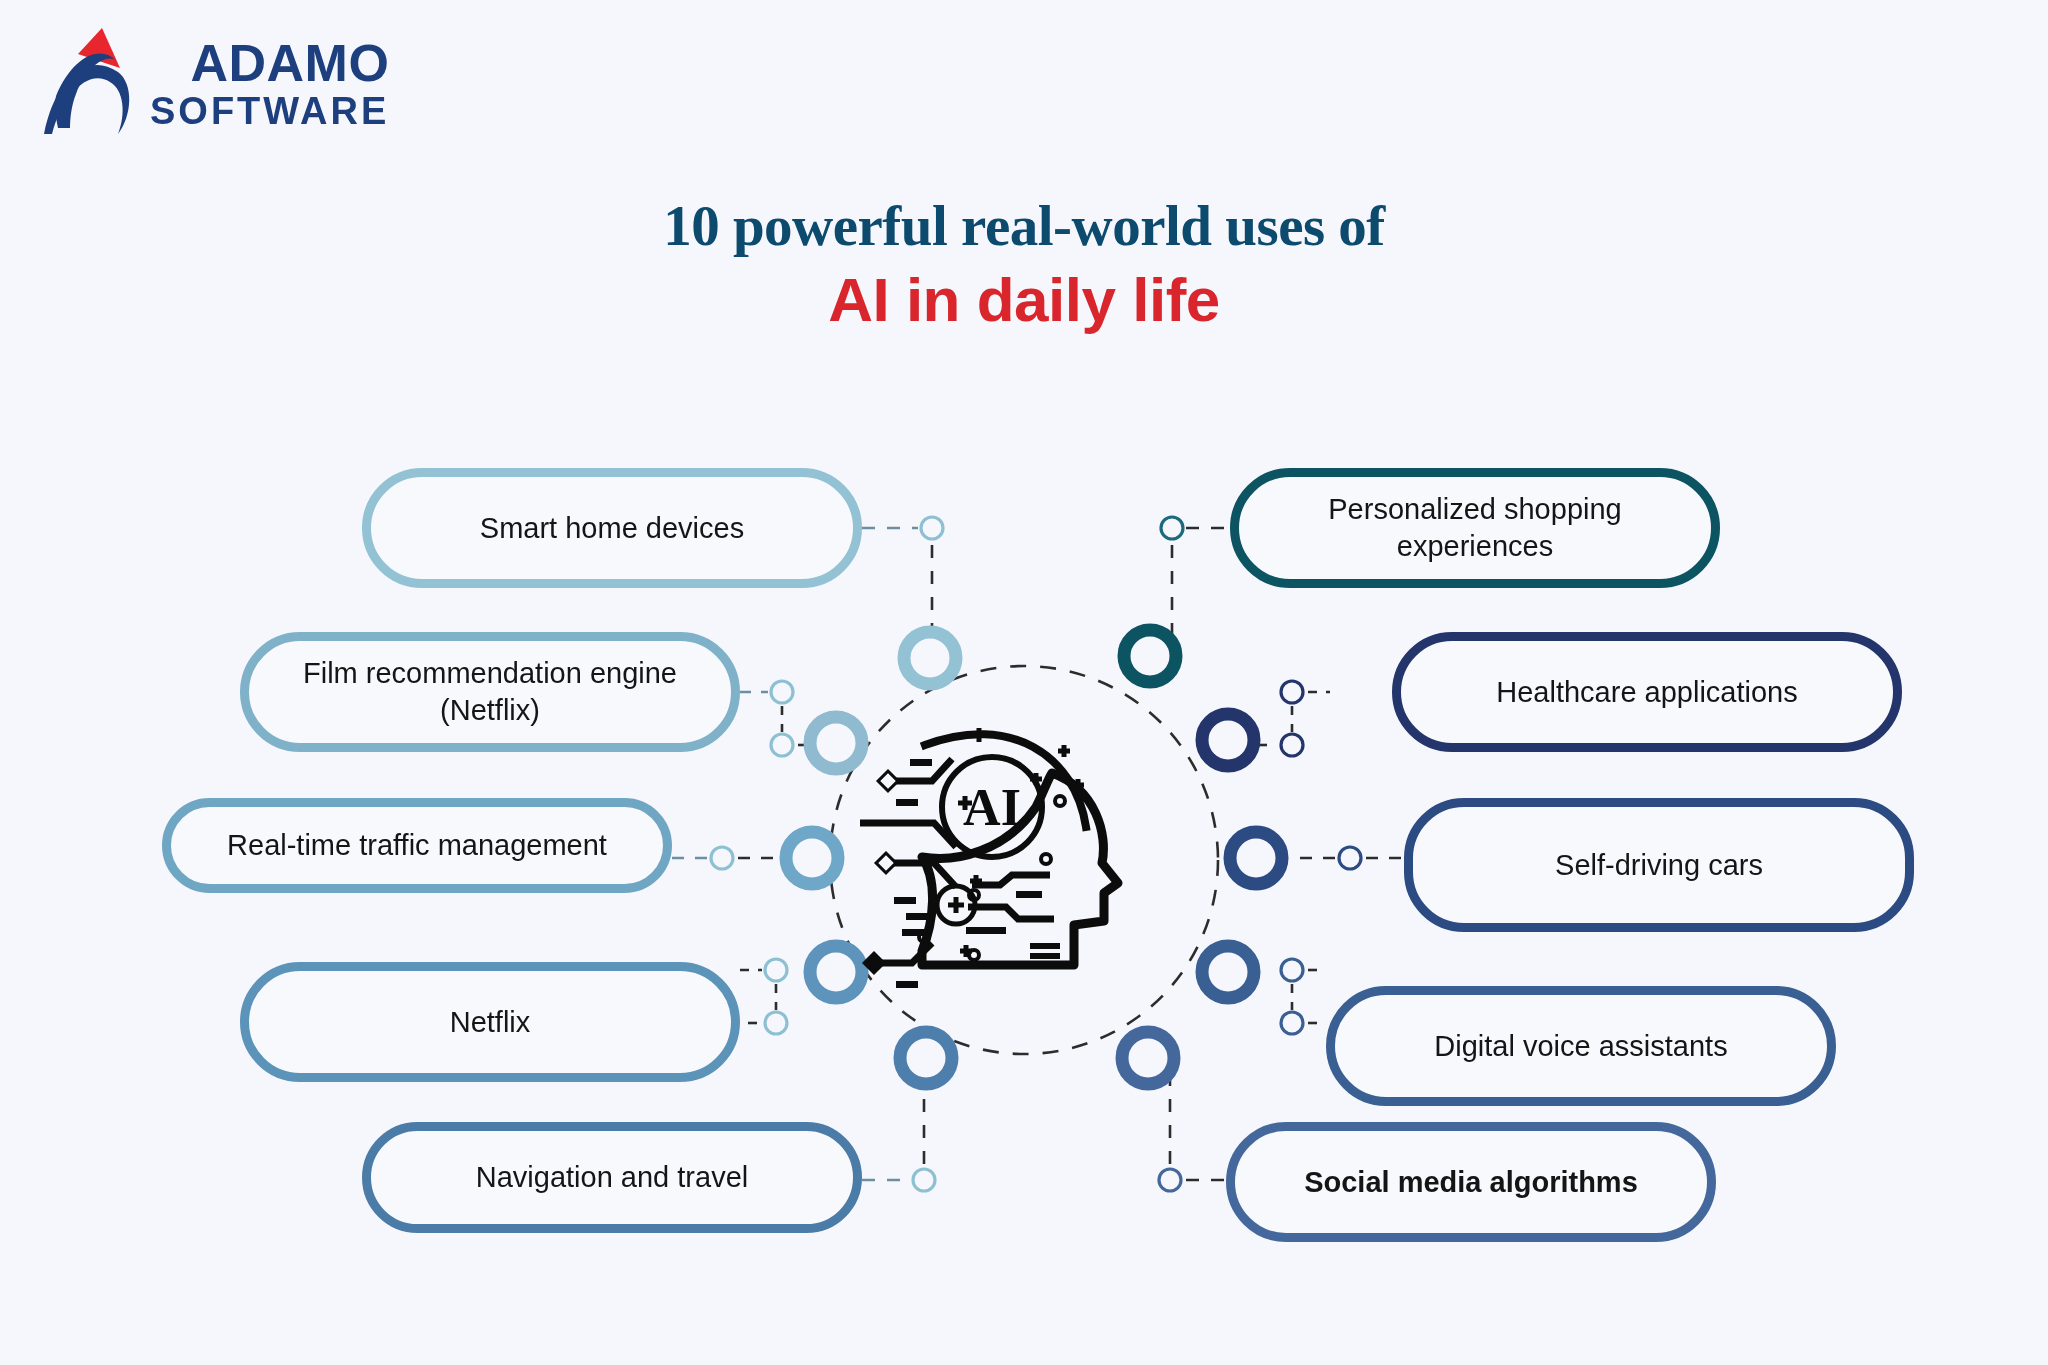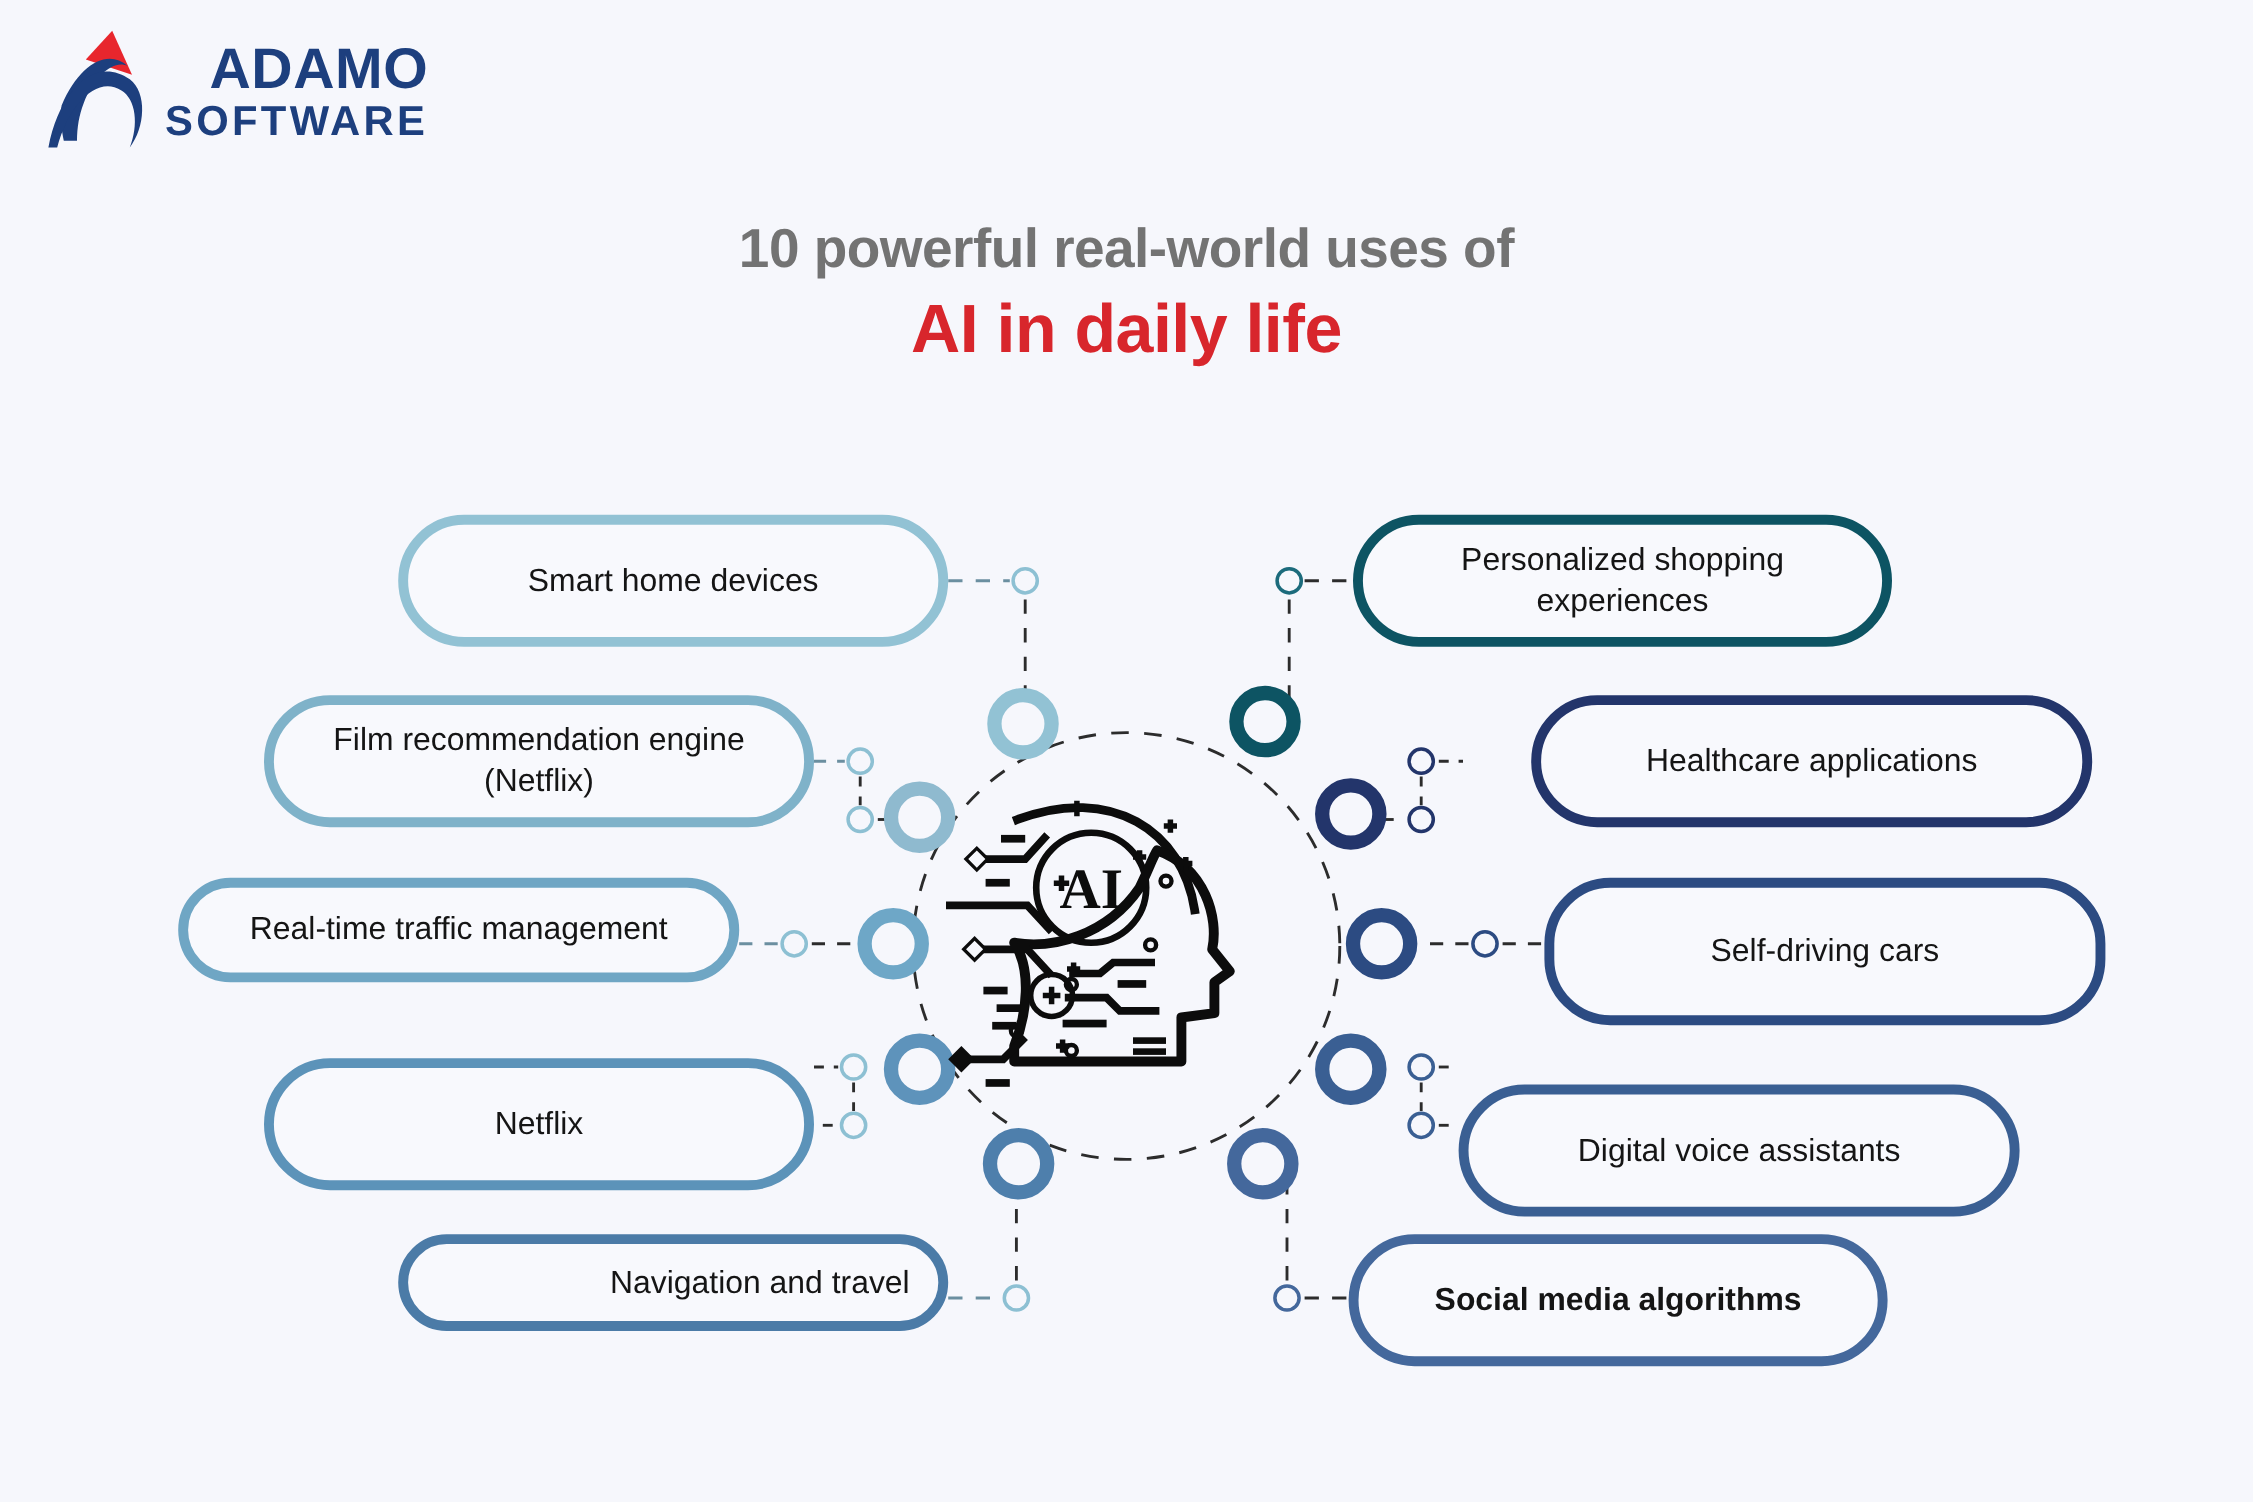--- a/index.html
+++ b/index.html
@@ -18,22 +18,22 @@
   #logo .wm-line{
     font-weight:bold; color:#1d3f7e; letter-spacing:.5px;
     font-family:"Liberation Sans", sans-serif;
   }
   #logo .wm-1{ font-size:52px; line-height:54px; }
   #logo .wm-2{ font-size:38px; line-height:42px; letter-spacing:3px; }
 
   
   #title{ position:absolute; left:0; top:190px; width:2048px; text-align:center; }
   #title .l1{
-    font-size:50px; font-weight:bold; color:#737373;
-    letter-spacing:-0.5px; line-height:72px;
+    font-size:57px; font-weight:bold; color:#0c4a6e;
+    letter-spacing:-0.5px; line-height:72px;font-family:Liberation Serif, serif;
   }
   #title .l2{
     font-size:62px; font-weight:bold; color:#d8262c;
     letter-spacing:-0.5px; line-height:72px; margin-top:2px;
   }
 
   
   .pill{
     position:absolute;
     display:flex; align-items:center; justify-content:center;
@@ -225,21 +225,21 @@
   </div>
 
   <div class="pill" style="left:162px; top:798px; width:510px; height:95px; border-width:9px; border-color:#6fa6c4;">
     <span>Real-time traffic management</span>
   </div>
 
   <div class="pill" style="left:240px; top:962px; width:500px; height:120px; border-width:9px; border-color:#5c93b9;">
     <span>Netflix</span>
   </div>
 
-  <div class="pill" style="left:362px; top:1122px; width:500px; height:88px; border-width:9px; border-color:#4b7ba7;justify-content:flex-end;">
+  <div class="pill" style="left:362px; top:1122px; width:500px; height:111px; border-width:9px; border-color:#4b7ba7;">
     <span>Navigation and travel</span>
   </div>
 
   <div class="pill" style="left:1230px; top:468px; width:490px; height:120px; border-width:9px; border-color:#0d5463;">
     <span>Personalized shopping experiences</span>
   </div>
 
   <div class="pill" style="left:1392px; top:632px; width:510px; height:120px; border-width:9px; border-color:#23356b;">
     <span>Healthcare applications</span>
   </div>

